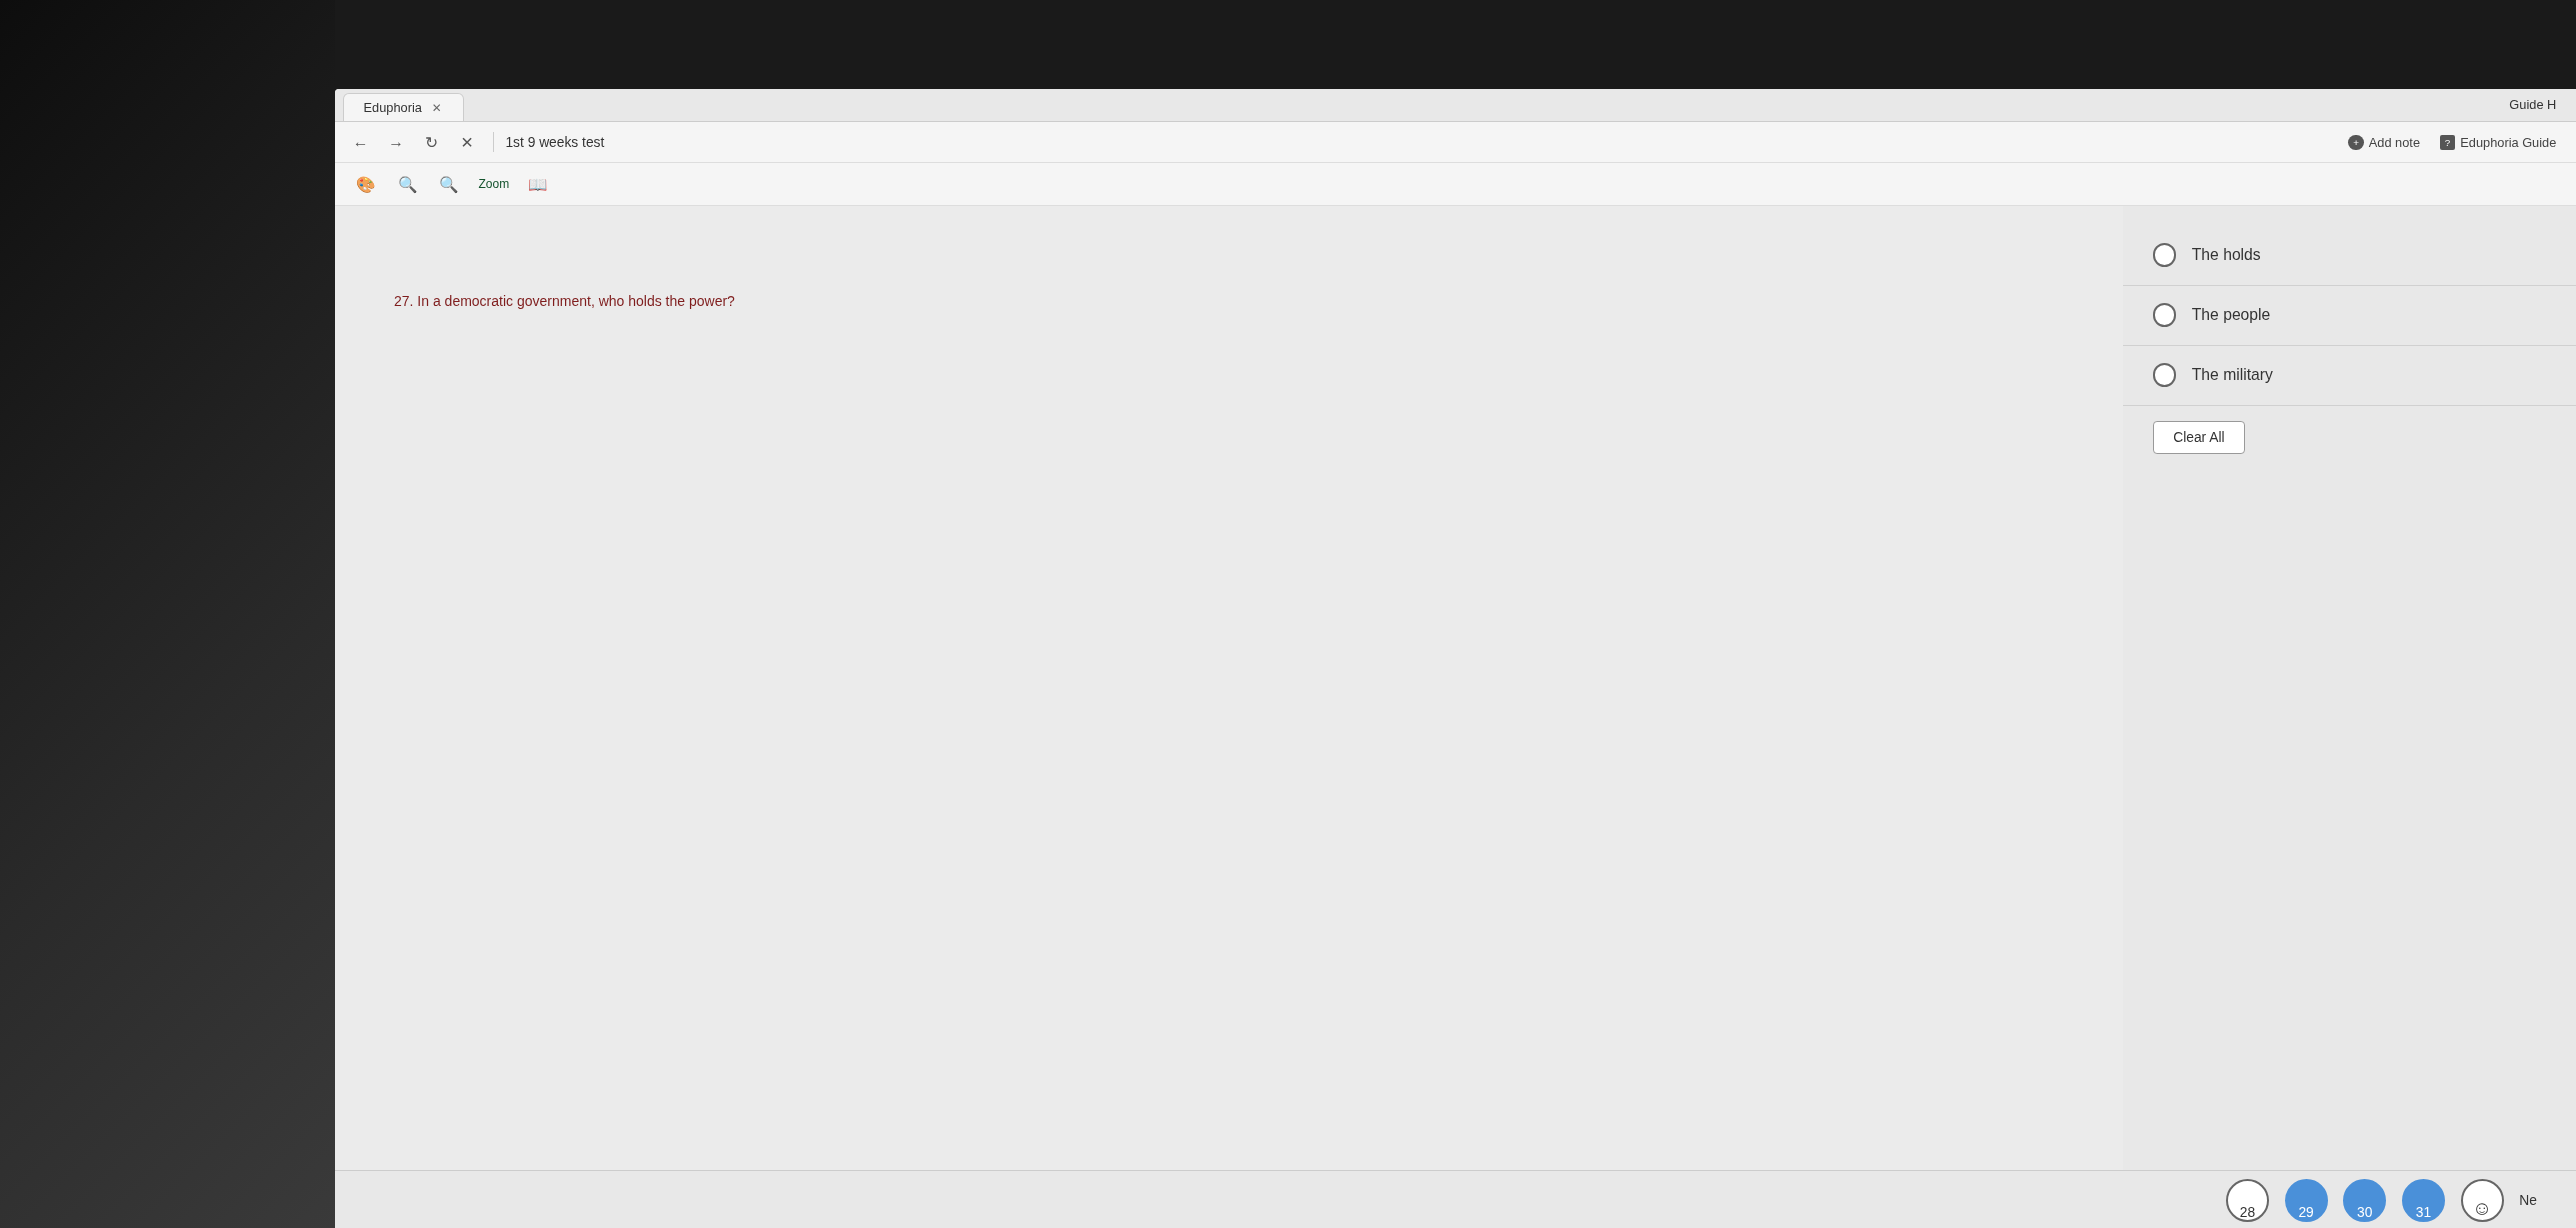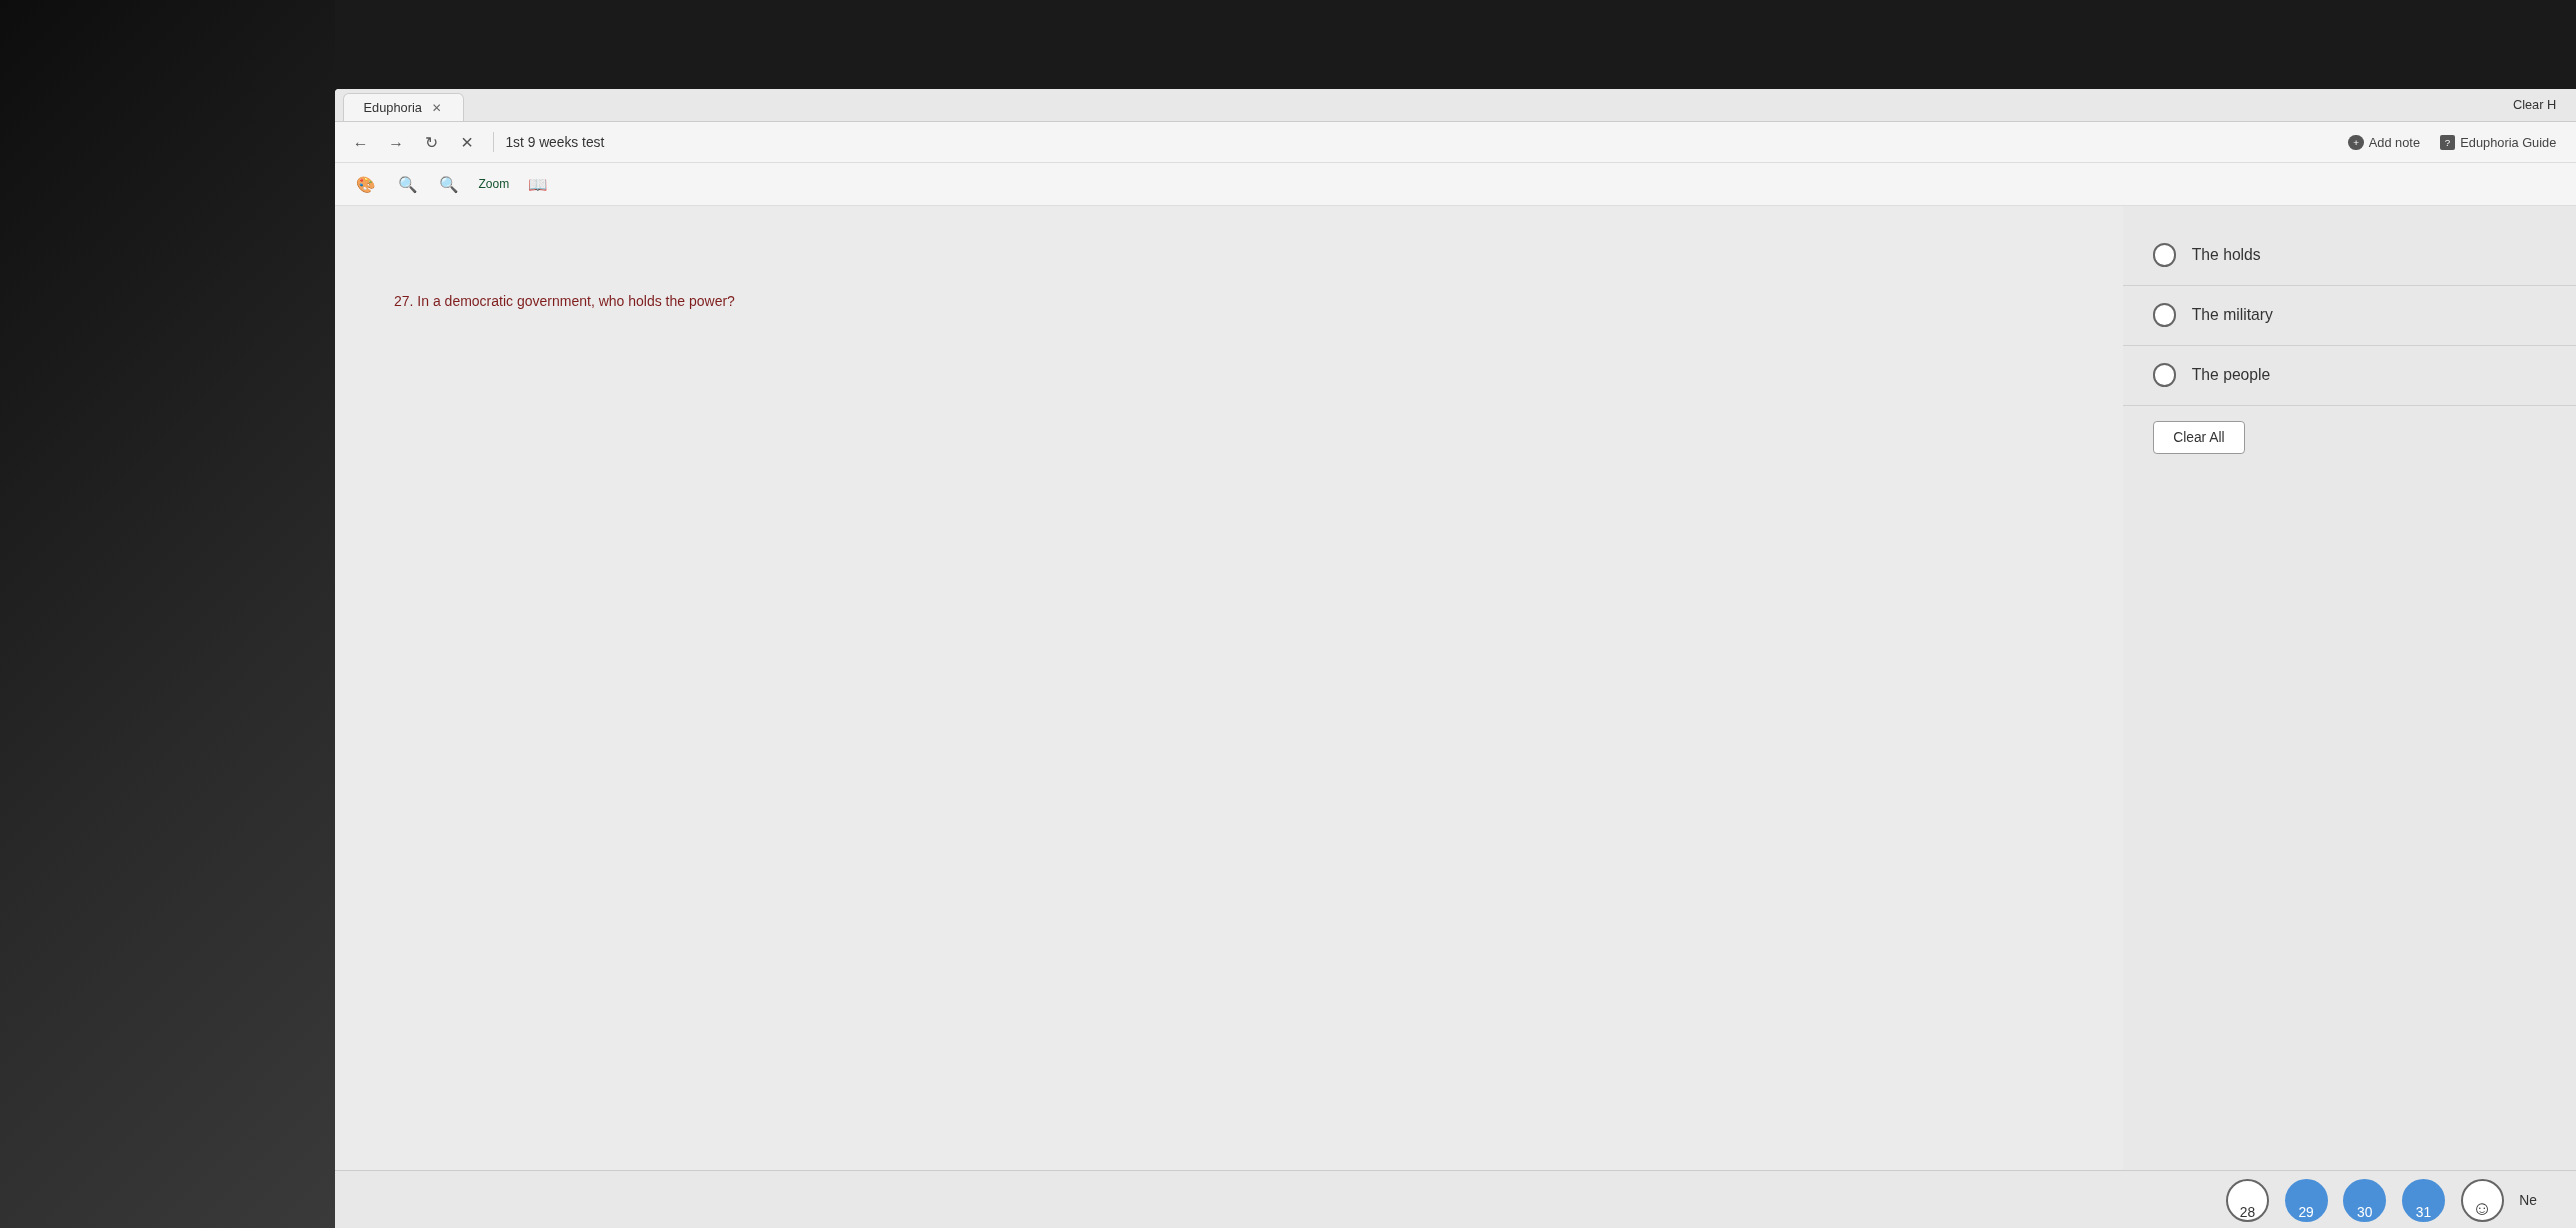--- a/index.html
+++ b/index.html
@@ -295,21 +295,21 @@
 <div class="top-bg"></div>
 <div class="left-overlay"></div>
 
 <div class="browser-window">
 
   <div class="tab-bar">
     <div class="tab">
       <span>Eduphoria</span>
       <span class="tab-close">✕</span>
     </div>
-    <div class="top-right-user">Clear H</div>
+    <div class="top-right-user">Guide H</div>
   </div>
 
   <div style="position:relative;">
     <div class="nav-bar">
       <button class="nav-btn">←</button>
       <button class="nav-btn">→</button>
       <button class="nav-btn">↻</button>
       <button class="nav-btn">✕</button>
       <div class="nav-divider"></div>
       <span class="breadcrumb-text">1st 9 weeks test</span>
@@ -344,26 +344,26 @@
     <div class="answers-area">
 
       <div class="answer-option">
         <div class="radio-circle"></div>
         <span class="answer-label">The holds</span>
       </div>
 
 
       <div class="answer-option">
         <div class="radio-circle"></div>
-        <span class="answer-label">The military</span>
+        <span class="answer-label">The people</span>
       </div>
 
       <div class="answer-option">
         <div class="radio-circle"></div>
-        <span class="answer-label">The people</span>
+        <span class="answer-label">The military</span>
       </div>
 
       <button class="clear-all-btn">Clear All</button>
     </div>
 
   </div>
 
   <div class="bottom-nav">
     <div class="bottom-nav-circle">
       <span>28</span>

